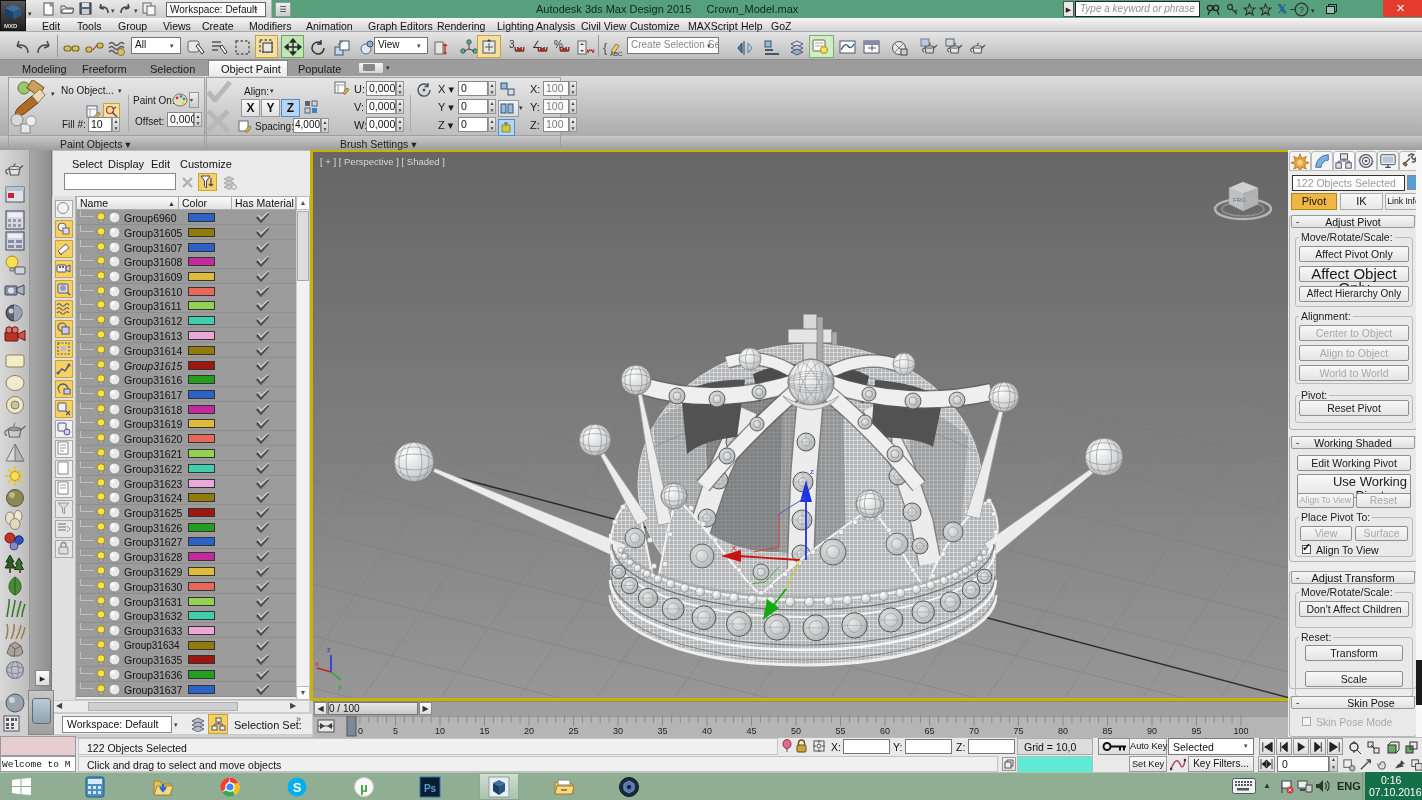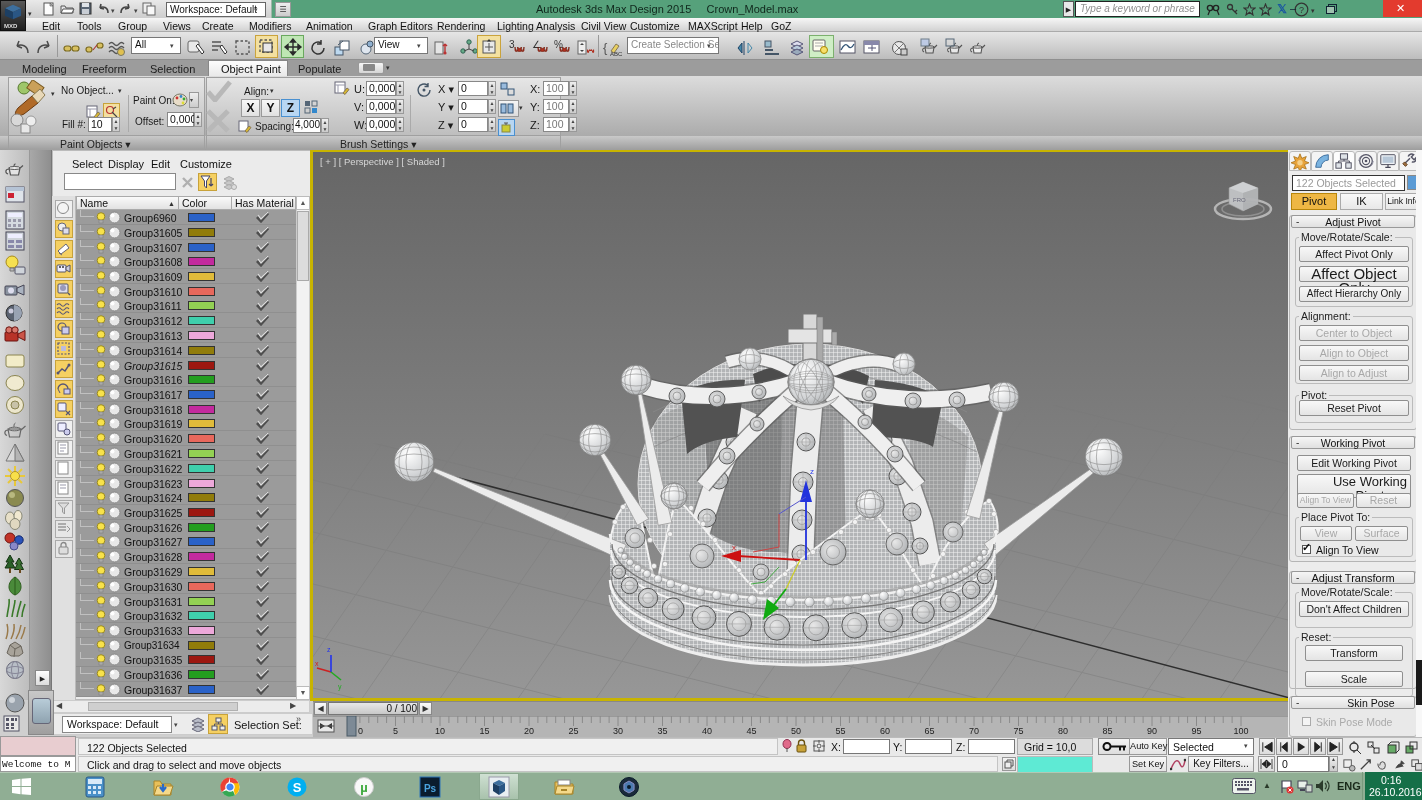--- a/index.html
+++ b/index.html
@@ -1662,28 +1662,28 @@
 <div style="left:1291px;top:216px;width:124px;height:11px;color:#111;font-size:10.5px;text-align:center;">Adjust Pivot</div>
 <div style="left:1295px;top:237px;width:118px;height:70px;border:1px solid #bbb;border-radius:3px;"></div>
 <div class="t" style="left:1299px;top:231px;height:11px;background:#e9e9e9;color:#222;font-size:10.5px;padding:0 2px;">Move/Rotate/Scale:</div>
 <div class="btn" style="left:1299px;top:246px;width:110px;height:16px;font-size:10.5px;line-height:14px;">Affect Pivot Only</div>
 <div class="btn" style="left:1299px;top:266px;width:110px;height:16px;font-size:15px;line-height:14px;">Affect Object Only</div>
 <div class="btn" style="left:1299px;top:286px;width:110px;height:16px;font-size:10px;line-height:14px;">Affect Hierarchy Only</div>
 <div style="left:1295px;top:316px;width:118px;height:68px;border:1px solid #bbb;border-radius:3px;"></div>
 <div class="t" style="left:1299px;top:310px;height:11px;background:#e9e9e9;color:#222;font-size:10.5px;padding:0 2px;">Alignment:</div>
 <div class="btn dis" style="left:1299px;top:325px;width:110px;height:16px;font-size:10.5px;line-height:14px;">Center to Object</div>
 <div class="btn dis" style="left:1299px;top:345px;width:110px;height:16px;font-size:10.5px;line-height:14px;">Align to Object</div>
-<div class="btn dis" style="left:1299px;top:365px;width:110px;height:16px;font-size:10.5px;line-height:14px;">Align to Adjust</div>
+<div class="btn dis" style="left:1299px;top:365px;width:110px;height:16px;font-size:10.5px;line-height:14px;">World to World</div>
 <div style="left:1295px;top:395px;width:118px;height:28px;border:1px solid #bbb;border-radius:3px;"></div>
 <div class="t" style="left:1299px;top:389px;height:11px;background:#e9e9e9;color:#222;font-size:10.5px;padding:0 2px;">Pivot:</div>
 <div class="btn" style="left:1299px;top:400px;width:110px;height:16px;font-size:10.5px;line-height:14px;">Reset Pivot</div>
 <div style="left:1289px;top:436px;width:128px;height:126px;border:1px solid #b5b5b5;border-radius:3px;background:#e9e9e9;"></div>
 <div style="left:1291px;top:436px;width:124px;height:13px;background:linear-gradient(#f6f6f6,#e0e0e0);border:1px solid #999;border-radius:2px;"></div>
 <div style="left:1296px;top:437px;width:8px;height:11px;color:#333;font-size:10px;">-</div>
-<div style="left:1291px;top:437px;width:124px;height:11px;color:#111;font-size:10.5px;text-align:center;">Working Pivot</div>
+<div style="left:1291px;top:437px;width:124px;height:11px;color:#111;font-size:10.5px;text-align:center;">Working Shaded</div>
 <div class="btn" style="left:1297px;top:455px;width:114px;height:16px;font-size:10.5px;line-height:14px;">Edit Working Pivot</div>
 <div class="btn" style="left:1297px;top:474px;width:114px;height:24px;font-size:13px;line-height:14px;padding-left:32px;">Use Working Pivot</div>
 <div class="btn dis" style="left:1297px;top:493px;width:57px;height:15px;font-size:8.6px;line-height:13px;">Align To View</div>
 <div class="btn dis" style="left:1356px;top:493px;width:55px;height:15px;font-size:10.5px;line-height:13px;">Reset</div>
 <div style="left:1295px;top:517px;width:118px;height:40px;border:1px solid #bbb;border-radius:3px;"></div>
 <div class="t" style="left:1299px;top:511px;height:11px;background:#e9e9e9;color:#222;font-size:10.5px;padding:0 2px;">Place Pivot To:</div>
 <div class="btn dis" style="left:1300px;top:526px;width:52px;height:15px;font-size:10.5px;line-height:13px;">View</div>
 <div class="btn dis" style="left:1355px;top:526px;width:53px;height:15px;font-size:10.5px;line-height:13px;">Surface</div>
 <div style="left:1302px;top:545px;width:9px;height:9px;background:#fff;border:1px solid #555;"></div>
 <div style="left:1302px;top:541px;width:12px;height:12px;color:#111;font-size:11px;font-weight:bold;">✓</div>
@@ -1702,21 +1702,21 @@
 <div style="left:1289px;top:696px;width:128px;height:41px;border:1px solid #b5b5b5;border-radius:3px;background:#e9e9e9;"></div>
 <div style="left:1291px;top:696px;width:124px;height:13px;background:linear-gradient(#f6f6f6,#e0e0e0);border:1px solid #999;border-radius:2px;"></div>
 <div style="left:1296px;top:697px;width:8px;height:11px;color:#333;font-size:10px;">-</div>
 <div style="left:1291px;top:697px;width:136px;height:11px;color:#111;font-size:10.5px;text-align:center;margin-left:12px;">Skin Pose</div>
 <div style="left:1302px;top:717px;width:9px;height:9px;background:#f4f4f4;border:1px solid #aaa;"></div>
 <div class="t" style="left:1316px;top:716px;height:11px;color:#aaa;font-size:10.5px;">Skin Pose Mode</div>
 <div style="left:1416px;top:150px;width:6px;height:587px;background:#f8f8f8;"></div>
 <div style="left:1416px;top:660px;width:6px;height:45px;background:#1a1a1a;"></div>
 <div style="left:313px;top:701px;width:975px;height:15px;background:#9f9f9f;border-top:1px solid #888;"></div>
 <div style="left:314px;top:702px;width:13px;height:13px;background:linear-gradient(#fafafa,#ddd);border:1px solid #888;color:#333;font-size:8px;text-align:center;line-height:12px;">◀</div>
-<div style="left:328px;top:702px;width:90px;height:13px;background:linear-gradient(#e8e8e8,#c8c8c8);border:1px solid #777;color:#111;font-size:10px;text-align:right;line-height:12px;">0 / 100</div>
+<div style="left:328px;top:702px;width:90px;height:13px;background:linear-gradient(#e8e8e8,#c8c8c8);border:1px solid #777;color:#111;font-size:10px;text-align:left;line-height:12px;">0 / 100</div>
 <div style="left:419px;top:702px;width:13px;height:13px;background:linear-gradient(#fafafa,#ddd);border:1px solid #888;color:#333;font-size:8px;text-align:center;line-height:12px;">▶</div>
 <div style="left:313px;top:716px;width:975px;height:21px;background:#b5b5b5;border-top:1px solid #999;"></div>
 <svg style="position:absolute;left:313px;top:716px" width="975" height="21" viewBox="0 0 975 21">
     <line x1="38.0" y1="0" x2="38.0" y2="10" stroke="#8a8a8a" stroke-width="1"></line>
     <line x1="46.9" y1="0" x2="46.9" y2="7" stroke="#8a8a8a" stroke-width="1"></line>
     <line x1="55.8" y1="0" x2="55.8" y2="7" stroke="#8a8a8a" stroke-width="1"></line>
     <line x1="64.7" y1="0" x2="64.7" y2="7" stroke="#8a8a8a" stroke-width="1"></line>
     <line x1="73.6" y1="0" x2="73.6" y2="7" stroke="#8a8a8a" stroke-width="1"></line>
     <line x1="82.5" y1="0" x2="82.5" y2="10" stroke="#8a8a8a" stroke-width="1"></line>
     <line x1="91.4" y1="0" x2="91.4" y2="7" stroke="#8a8a8a" stroke-width="1"></line>
@@ -2048,12 +2048,12 @@
     <rect x="9" y="6" width="6" height="7" fill="#cfd8cf" stroke="#445"></rect>
   </svg>
 <svg style="position:absolute;left:1315px;top:779px" width="15" height="14" viewBox="0 0 15 14">
     <polygon points="1,5 4,5 8,1 8,13 4,9 1,9" fill="#2a3a2a"></polygon>
     <path d="M10 4 a4 4 0 0 1 0 6 M12 2 a7 7 0 0 1 0 10" stroke="#2a3a2a" fill="none" stroke-width="1.2"></path>
   </svg>
 <div style="left:1337px;top:780px;width:28px;height:13px;color:#1a2a1a;font-size:11px;font-weight:bold;">ENG</div>
 <div style="left:1362px;top:772px;width:1px;height:28px;background:#7a9a7e;"></div>
 <div style="left:1365px;top:772px;width:57px;height:28px;background:#156f48;"></div>
 <div style="left:1381px;top:774px;width:40px;height:11px;color:#fff;font-size:10.5px;">0:16</div>
-<div style="left:1369px;top:786px;width:52px;height:11px;color:#fff;font-size:10.5px;">26.10.2016</div>
+<div style="left:1369px;top:786px;width:52px;height:11px;color:#fff;font-size:10.5px;">07.10.2016</div>
 </body></html>

